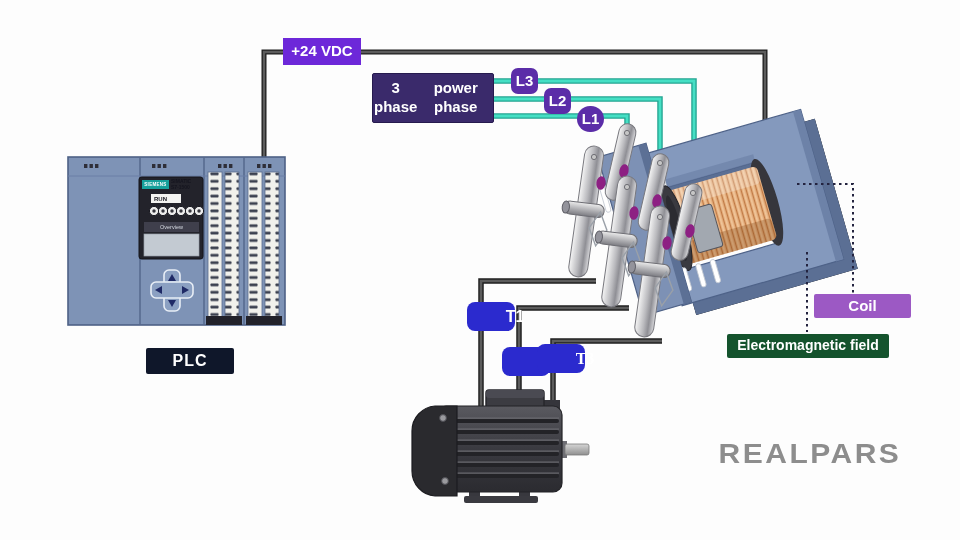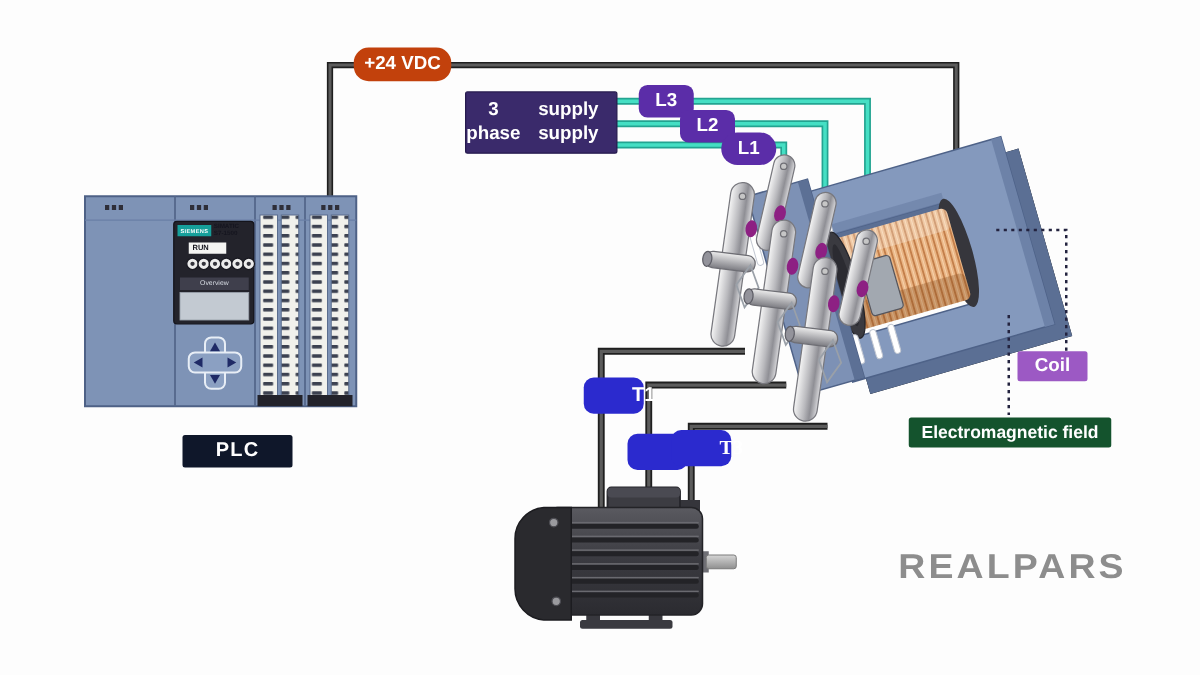--- a/index.html
+++ b/index.html
@@ -1,30 +1,30 @@
 <!DOCTYPE html>
 <html><head>
 <meta charset="utf-8">
 <style>
   html,body{margin:0;padding:0;background:#e9e9e9;}
   .stage{position:relative;width:960px;height:540px;background:#fdfdfd;overflow:hidden;
          font-family:"Liberation Sans",sans-serif;}
   .stage svg{position:absolute;left:0;top:0;}
   .lbl{position:absolute;display:flex;align-items:center;justify-content:center;
        color:#fff;font-weight:700;box-sizing:border-box;text-align:center;line-height:1.25;}
-  .lbl-24vdc{left:283px;top:38px;width:78px;height:27px;background:#c2410c;font-size:15px;border-radius:12px;}
+  .lbl-24vdc{left:283px;top:38px;width:78px;height:27px;background:#6d28d9;font-size:15px;border-radius:0;}
   .lbl-3phase{left:372px;top:73px;width:122px;height:50px;background:#3a2a6b;font-size:15px;
               border:1px solid #261a4e;border-radius:2px;font-weight:600;}
-  .lbl-L{width:44px;height:26px;background:#5b2da8;font-size:15px;border-radius:7px;}
+  .lbl-L{width:27px;height:26px;background:#5b2da8;font-size:15px;border-radius:7px;}
   .lbl-l3{left:511px;top:68px;} .lbl-l2{left:544px;top:88px;text-align:right;} .lbl-l1{left:577px;top:106px;border-radius:13px;}
   .lbl-T{width:31px;height:29px;background:#2b2ace;font-size:16px;border-radius:8px;padding-left:48px;}
   .lbl-t1{left:467px;top:302px;} .lbl-t2{left:502px;top:347px;} .lbl-t3{left:537px;top:344px;font-family:Liberation Serif, serif;}
   .lbl-plc{left:146px;top:348px;width:88px;height:26px;background:#0f172a;font-size:16px;
            letter-spacing:1px;border-radius:2px;}
-  .lbl-coil{left:814px;top:281px;width:56px;height:24px;background:#9c59c4;font-size:15px;border-radius:2px;}
+  .lbl-coil{left:814px;top:294px;width:97px;height:24px;background:#9c59c4;font-size:15px;border-radius:2px;}
   .lbl-em{left:727px;top:334px;width:162px;height:24px;background:#14532d;font-size:14px;
           font-weight:600;border-radius:2px;}
   .watermark{position:absolute;left:708px;top:437px;width:204px;text-align:center;
              color:#8d8d8d;font-size:30px;font-weight:800;letter-spacing:2.5px;
              transform:scaleY(.92);}
   
   .plc-txt{position:absolute;color:#1d1d2a;font-weight:700;}
   .plc-brand{left:142px;top:180px;width:27px;height:9px;background:#16a09b;color:#fff;
              font-size:4.5px;display:flex;align-items:center;justify-content:center;letter-spacing:.3px;}
   .plc-model{left:171px;top:179px;font-size:5px;line-height:1.15;color:#15151f;}
@@ -292,21 +292,21 @@
       <rect x="265" y="172" width="14" height="146" fill="url(#slots)" stroke="#5a6d8e" stroke-width="0.8"></rect>
       <rect x="206" y="316" width="36" height="9" fill="#22222a"></rect>
       <rect x="246" y="316" width="36" height="9" fill="#22222a"></rect>
     </g>
   </g>
 </svg>
 
 <div class="lbl lbl-24vdc">+24 VDC</div>
 <div class="lbl lbl-3phase">
   <span>3 phase</span>
-  <span>supply supply</span>
+  <span>power phase</span>
 </div>
 <div class="lbl lbl-L lbl-l3">L3</div>
 <div class="lbl lbl-L lbl-l2">L2</div>
 <div class="lbl lbl-L lbl-l1">L1</div>
 <div class="lbl lbl-T lbl-t1">T1</div>
 <div class="lbl lbl-T lbl-t2">T2</div>
 <div class="lbl lbl-T lbl-t3">T3</div>
 <div class="lbl lbl-plc">PLC</div>
 <div class="lbl lbl-coil">Coil</div>
 <div class="lbl lbl-em">Electromagnetic field</div>

